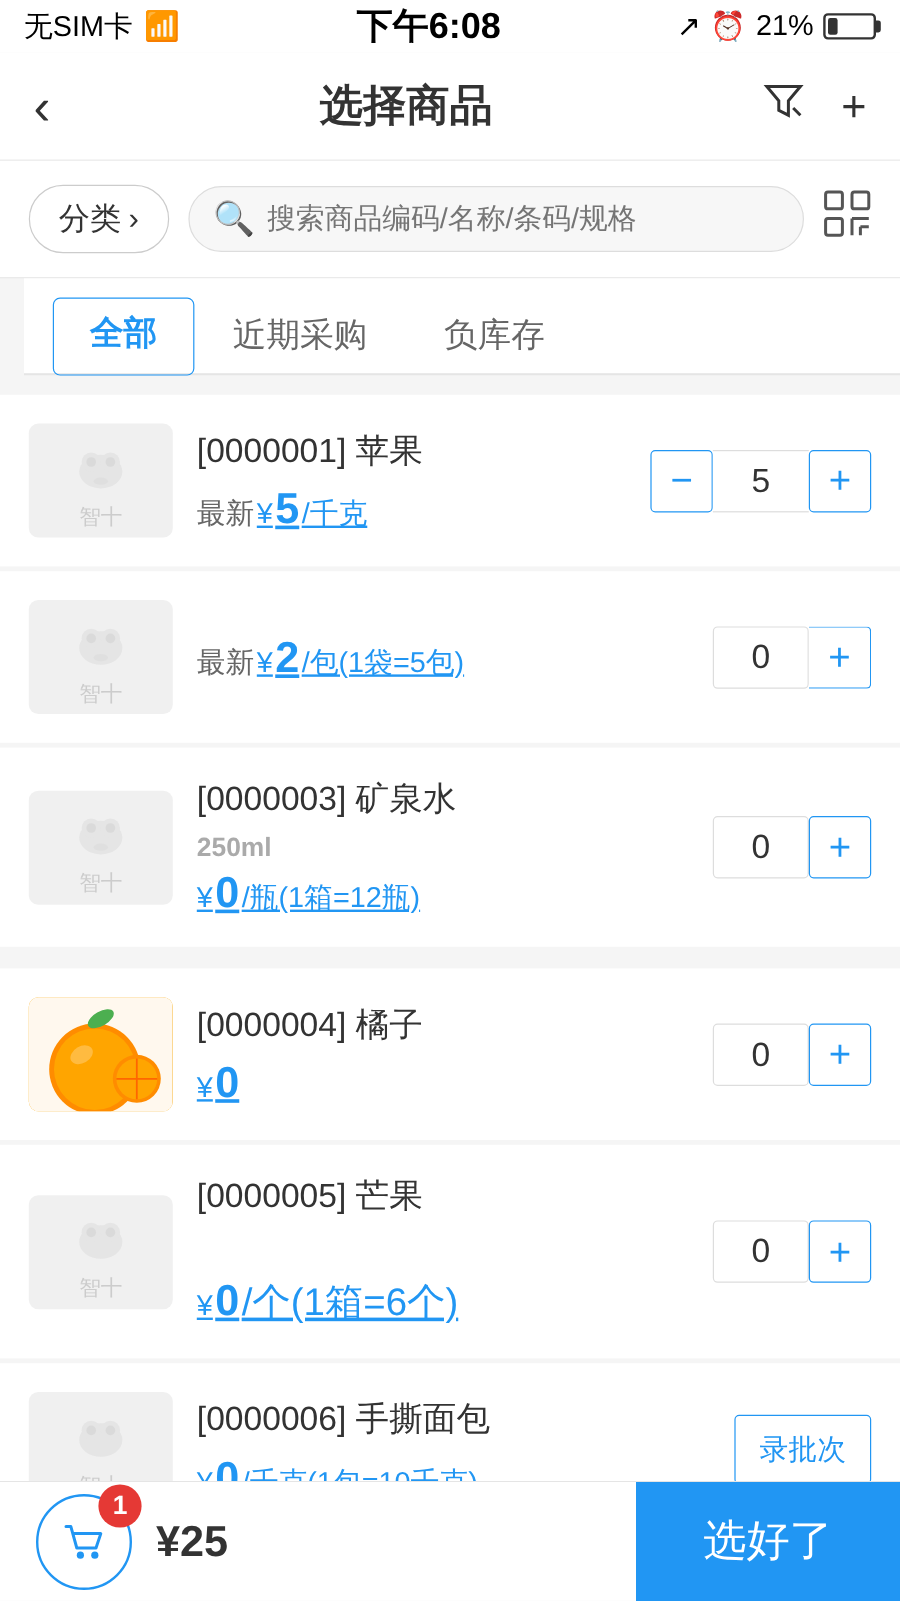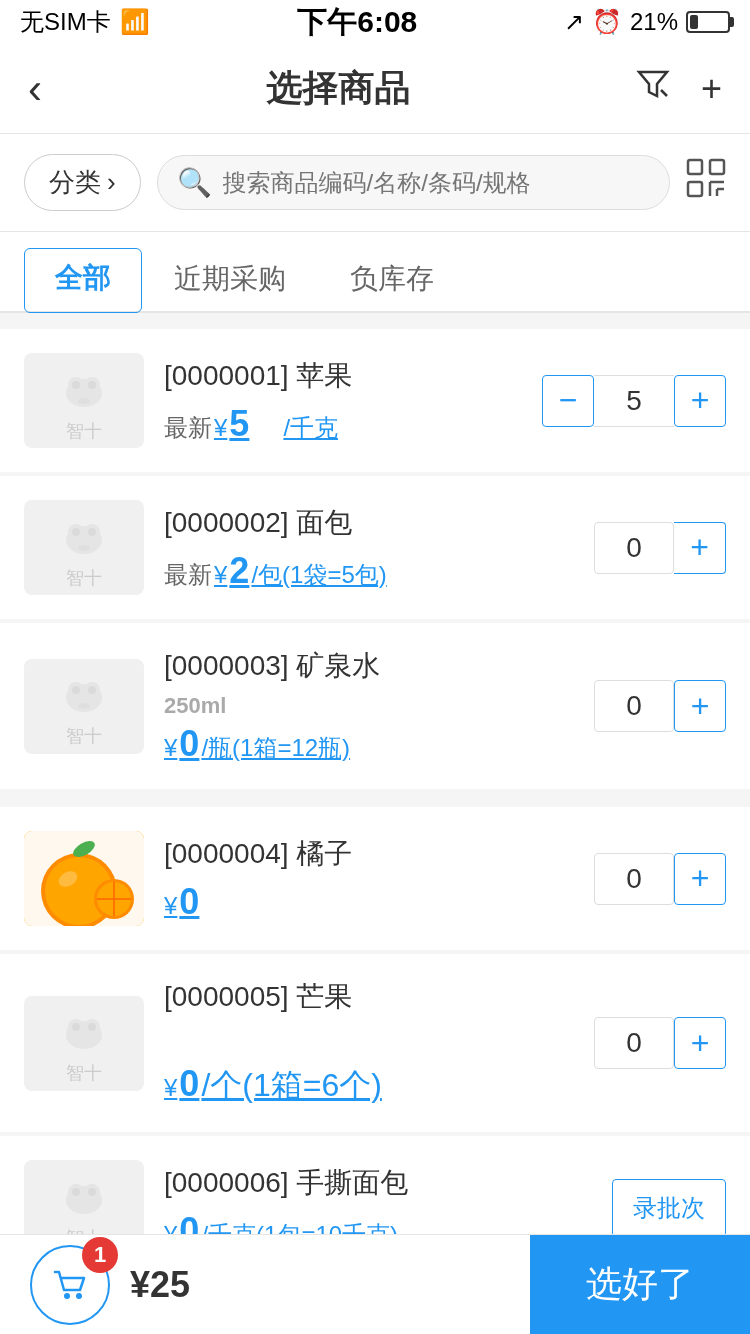--- a/index.html
+++ b/index.html
@@ -74,20 +74,21 @@
     }
     .scan-icon { font-size: 36px; color: #555; cursor: pointer; }
 
     
     .tab-bar {
       background: #fff;
       display: flex;
       padding: 16px 24px 0;
       gap: 0;
       border-bottom: 2px solid #e5e5e5;
+      margin-left: 20px;
     }
     .tab-item {
       padding: 12px 32px; font-size: 28px; color: #666; cursor: pointer; border-bottom: 3px solid transparent; margin-bottom: -2px;
     }
     .tab-item.active {
       color: #2196F3; border-bottom: 3px solid #2196F3; font-weight: 600;
       border: 1.5px solid #2196F3; border-radius: 6px; padding: 10px 30px;
     }
 
     
@@ -240,21 +241,21 @@
         </svg>
         <span style="font-size:18px;color:#ccc;">智十</span>
       </div>
     </div>
     <div class="product-info">
       <div class="product-name">[0000001] 苹果</div>
       <div class="price-line">
         <span class="latest-label" style="color:#666;font-size:24px;">最新 </span>
         <span class="price-underline" style="font-size:24px;">¥</span>
         <span class="price-underline" style="font-size:36px;font-weight:600;">5</span>
-        <span class="price-underline" style="font-size:24px;margin-left:32px;">/千克</span>
+        <span class="price-underline" style="font-size:24px;">/千克</span>
       </div>
     </div>
     <div class="qty-control">
       <button class="qty-btn">−</button>
       <input class="qty-input" type="text" value="5" style="">
       <button class="qty-btn">+</button>
     </div>
   </div>
 
   <div class="separator" style="height:2px;"></div>
@@ -267,21 +268,20 @@
           <circle cx="22" cy="26" r="8" fill="#ccc"></circle>
           <circle cx="38" cy="26" r="8" fill="#ccc"></circle>
           <circle cx="22" cy="26" r="4" fill="#aaa"></circle>
           <circle cx="38" cy="26" r="4" fill="#aaa"></circle>
           <ellipse cx="30" cy="42" rx="6" ry="3" fill="#bbb"></ellipse>
         </svg>
         <span style="font-size:18px;color:#ccc;">智十</span>
       </div>
     </div>
     <div class="product-info">
-      <div class="product-name">[0000002] 面包</div>
       <div class="price-line">
         <span style="color:#666;font-size:24px;">最新 </span>
         <span class="price-underline" style="font-size:24px;">¥</span>
         <span class="price-underline" style="font-size:36px;font-weight:600;">2</span>
         <span class="price-underline" style="font-size:24px;">/包(1袋=5包)</span>
       </div>
     </div>
     <div class="qty-control">
       <input class="qty-input" type="text" value="0" style="border: 1.5px solid rgb(221, 221, 221); border-radius: 4px; width: 80px;">
       <button class="qty-btn" style="border-left:none;border-radius:0 4px 4px 0;">+</button>

